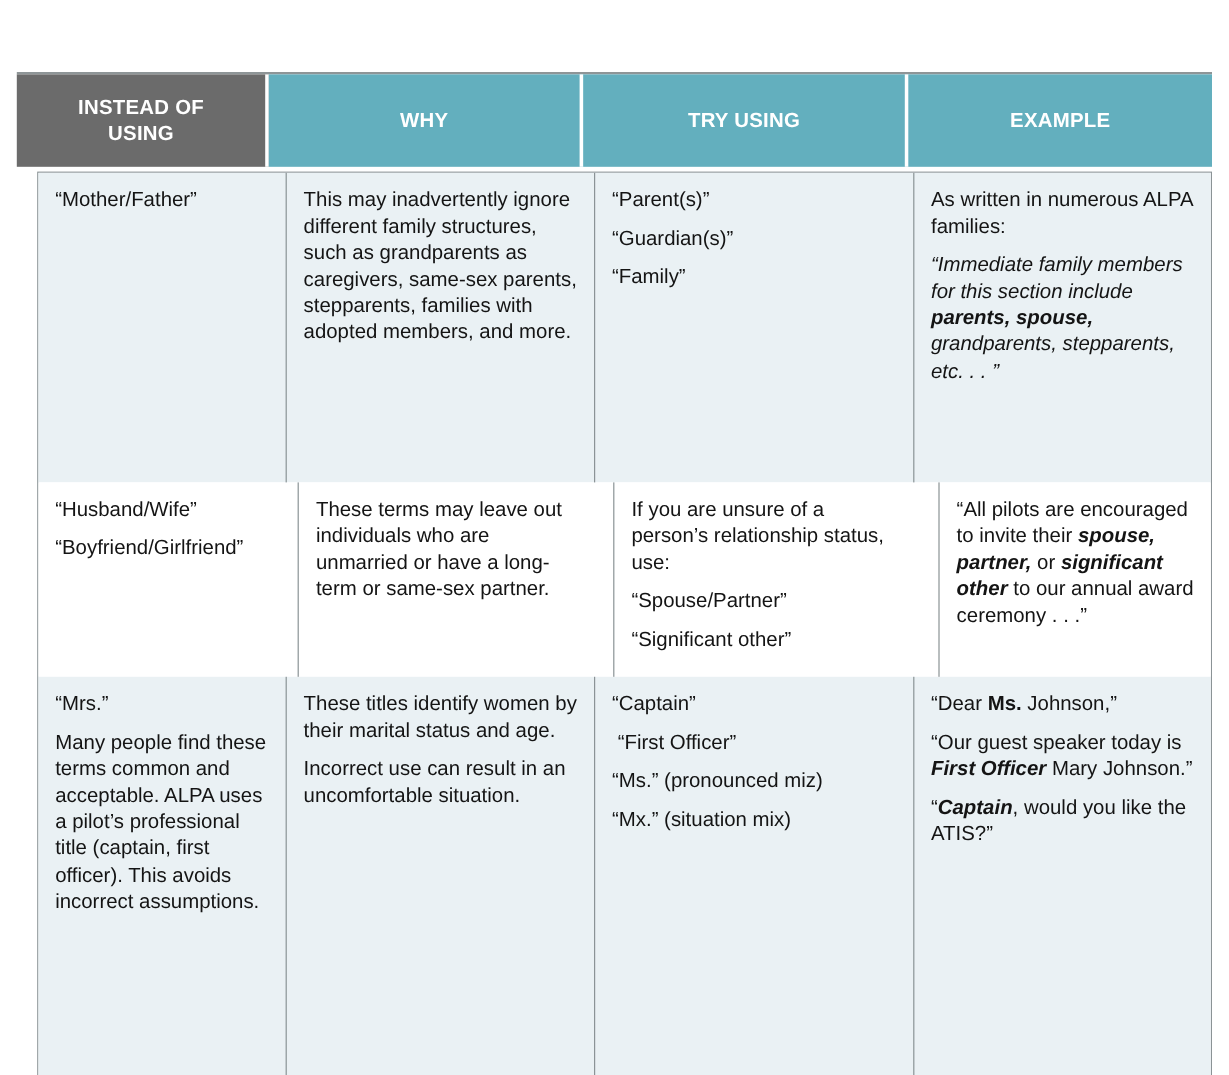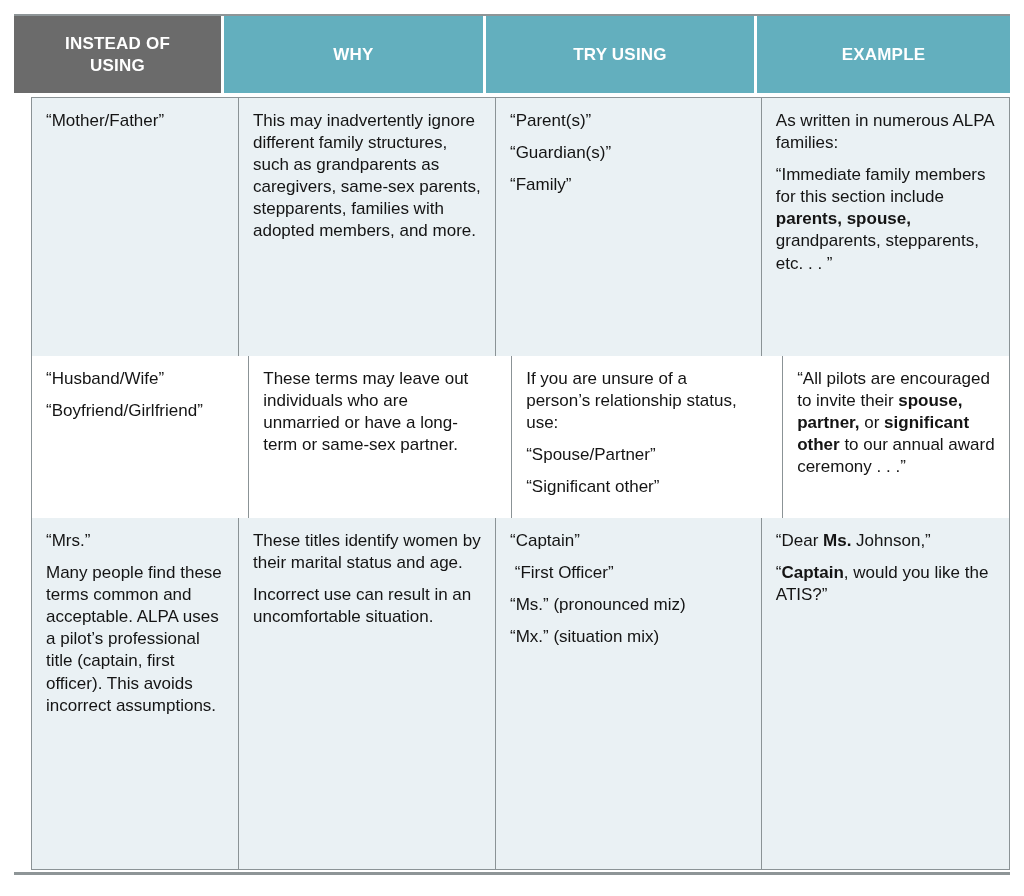--- a/index.html
+++ b/index.html
@@ -19,20 +19,21 @@
     font-family:"Liberation Sans","DejaVu Sans",sans-serif;
     color:var(--text);
   }
   .page{width:1024px;height:896px;padding:14px;background:#fff;}
   .tbl{width:996px;}
   .thead{
     display:grid;
     grid-template-columns:210fr 262fr 271fr 253fr;
     border-top:2px solid var(--rule);
     margin-bottom:4px;
+    margin-top:46px;
   }
   .hcell{
     min-height:77px;
     display:flex;align-items:center;justify-content:center;
     background:var(--header-teal);
     color:var(--header-text);
     font-weight:bold;font-size:17px;line-height:1.25;
     text-align:center;letter-spacing:0.2px;
     padding:6px 14px;
   }
@@ -50,21 +51,21 @@
   .row:nth-child(2){min-height:162px;}
   .row:nth-child(3){min-height:351px;}
   .cell{
     padding:12px 12px 12px 14px;
     font-size:17px;line-height:1.3;
   }
   .cell + .cell{border-left:1.5px solid var(--border);}
   .cell p{white-space:pre-wrap;margin:0 0 10px 0;}
   .cell p:last-child{margin-bottom:0;}
   .b{font-weight:bold;}
-  .i{}
+  .i{font-style:italic;}
   .bottom-rule{
     height:3px;background:var(--rule);margin-top:2px;width:996px;
   }
 </style>
 </head>
 <body>
 
 <div class="page">
   <div class="tbl">
     <div class="thead">
@@ -126,19 +127,20 @@
             <p><span>Incorrect use can result in an uncomfortable situation.</span></p>
           </div>
           <div class="cell">
             <p><span>“Captain”</span></p>
             <p><span> “First Officer”</span></p>
             <p><span>“Ms.” (pronounced miz)</span></p>
             <p><span>“Mx.” (situation mix)</span></p>
           </div>
           <div class="cell">
             <p><span>“Dear </span><span class="b">Ms.</span><span> Johnson,”</span></p>
+            <p><span>“Our guest speaker today is </span><span class="b i">First Officer</span><span> Mary Johnson.”</span></p>
             <p><span>“</span><span class="b i">Captain</span><span>, would you like the ATIS?”</span></p>
           </div>
         </div>
       </div>
     <div class="bottom-rule"></div>
   </div>
 </div>
 
 </body></html>

